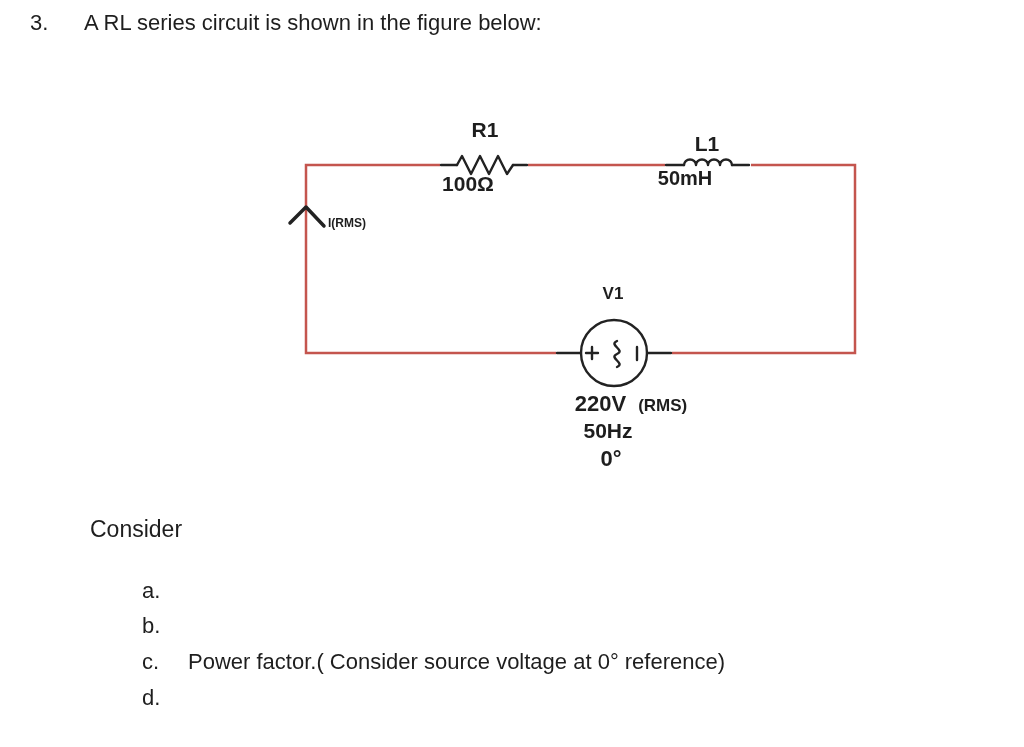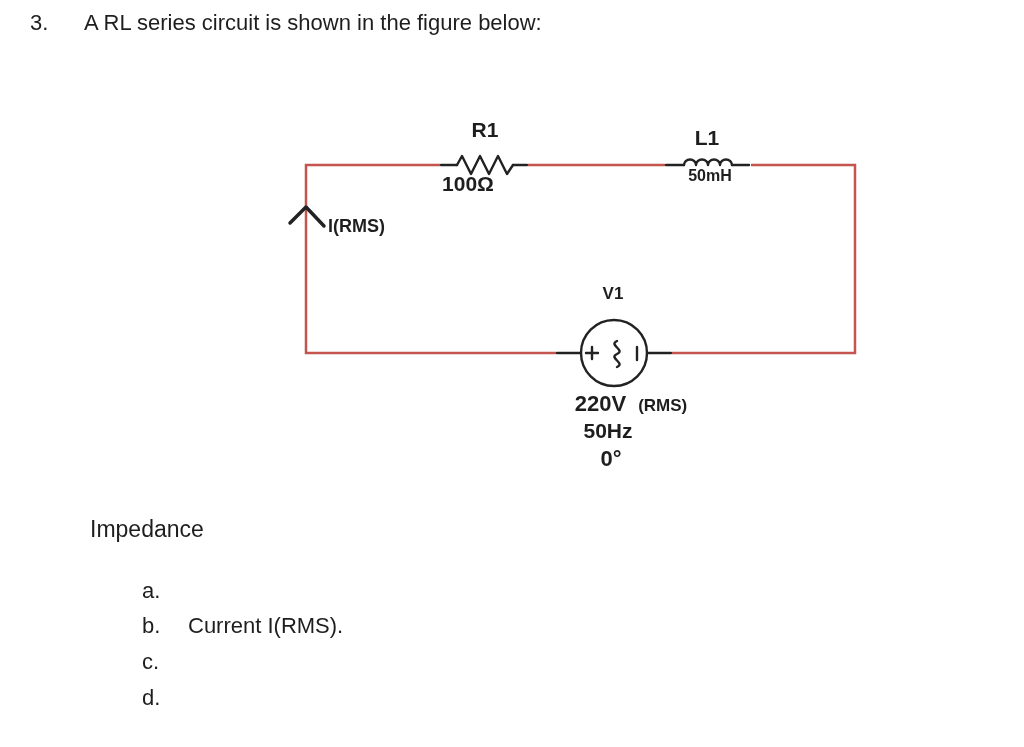--- a/index.html
+++ b/index.html
@@ -24,23 +24,23 @@
   
   .circuit-svg { position: absolute; left: 0; top: 0; width: 1024px; height: 747px; }
   .wire { stroke: var(--wire-color); stroke-width: 2.5; fill: none; }
   .sym  { stroke: #222222; stroke-width: 2.4; fill: none; stroke-linecap: round; stroke-linejoin: round; }
   .cover { fill: #ffffff; stroke: none; }
 
   
   .clbl { font-weight: 700; color: var(--ink); }
   .r1-ref  { left: 485px; top: 118px; font-size: 21px; }
   .r1-val  { left: 468px; top: 172px; font-size: 21px; }
-  .l1-ref  { left: 707px; top: 126px; font-size: 21px; }
-  .l1-val  { left: 710px; top: 167px; font-size: 16px; }
-  .i-lbl   { left: 328px; top: 216px; font-size: 18px; }
+  .l1-ref  { left: 707px; top: 132px; font-size: 21px; }
+  .l1-val  { left: 685px; top: 167px; font-size: 20px; }
+  .i-lbl   { left: 328px; top: 216px; font-size: 12px; }
   .v1-ref  { left: 613px; top: 284px; font-size: 17px; }
   .v-line  { left: 631px; top: 391px; font-size: 22px; }
   .v-line .qual { font-size: 17px; margin-left: 12px; }
   .f-line  { left: 608px; top: 419px; font-size: 21px; }
   .p-line  { left: 611px; top: 446px; font-size: 22px; }
 
   
   .determine { left: 90px; top: 516px; font-size: 23px; }
   .q-letter { font-size: 22px; left: 142px; }
   .q-text   { font-size: 22px; left: 188px; }
@@ -95,24 +95,24 @@
   <div class="abs clbl center r1-ref">R1</div>
   <div class="abs clbl center r1-val">100Ω</div>
   <div class="abs clbl center l1-ref">L1</div>
   <div class="abs clbl center l1-val">50mH</div>
   <div class="abs clbl i-lbl">I(RMS)</div>
   <div class="abs clbl center v1-ref">V1</div>
   <div class="abs clbl center v-line"><span>220V</span><span class="qual">(RMS)</span></div>
   <div class="abs clbl center f-line">50Hz</div>
   <div class="abs clbl center p-line">0°</div>
 
-  <div class="abs determine">Impedance</div>
+  <div class="abs determine">Consider</div>
 
   <div class="abs q-letter row-a">a.</div>
 
   <div class="abs q-letter row-b">b.</div>
-  <div class="abs q-text row-b">Current I(RMS).</div>
 
   <div class="abs q-letter row-c">c.</div>
+  <div class="abs q-text row-c">Power factor.( Consider source voltage at 0° reference)</div>
 
   <div class="abs q-letter row-d">d.</div>
 
 </div>
 
 </body></html>

